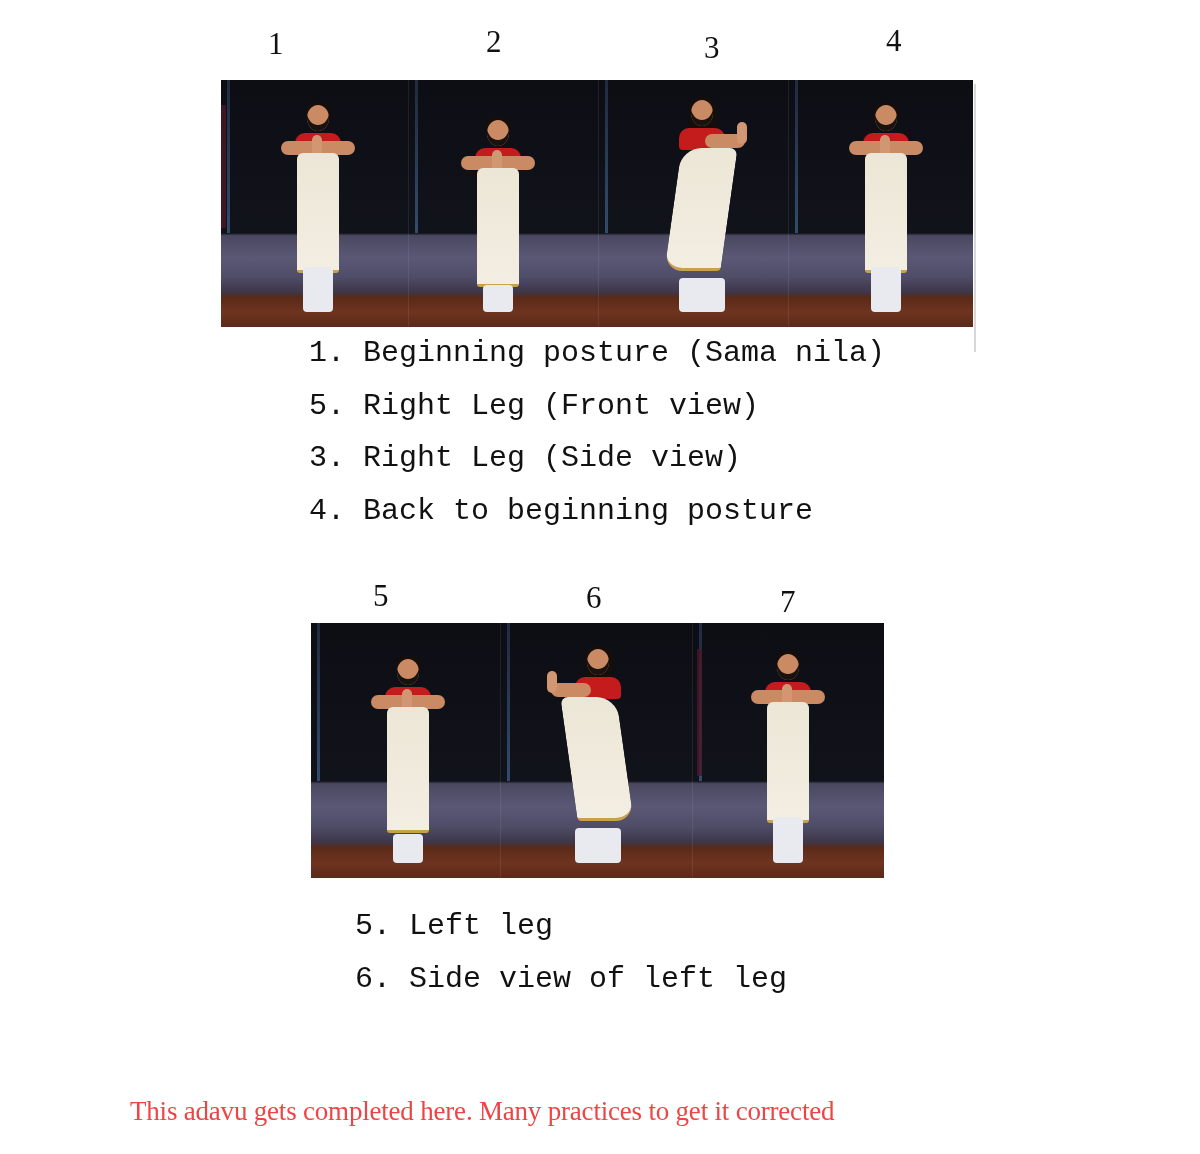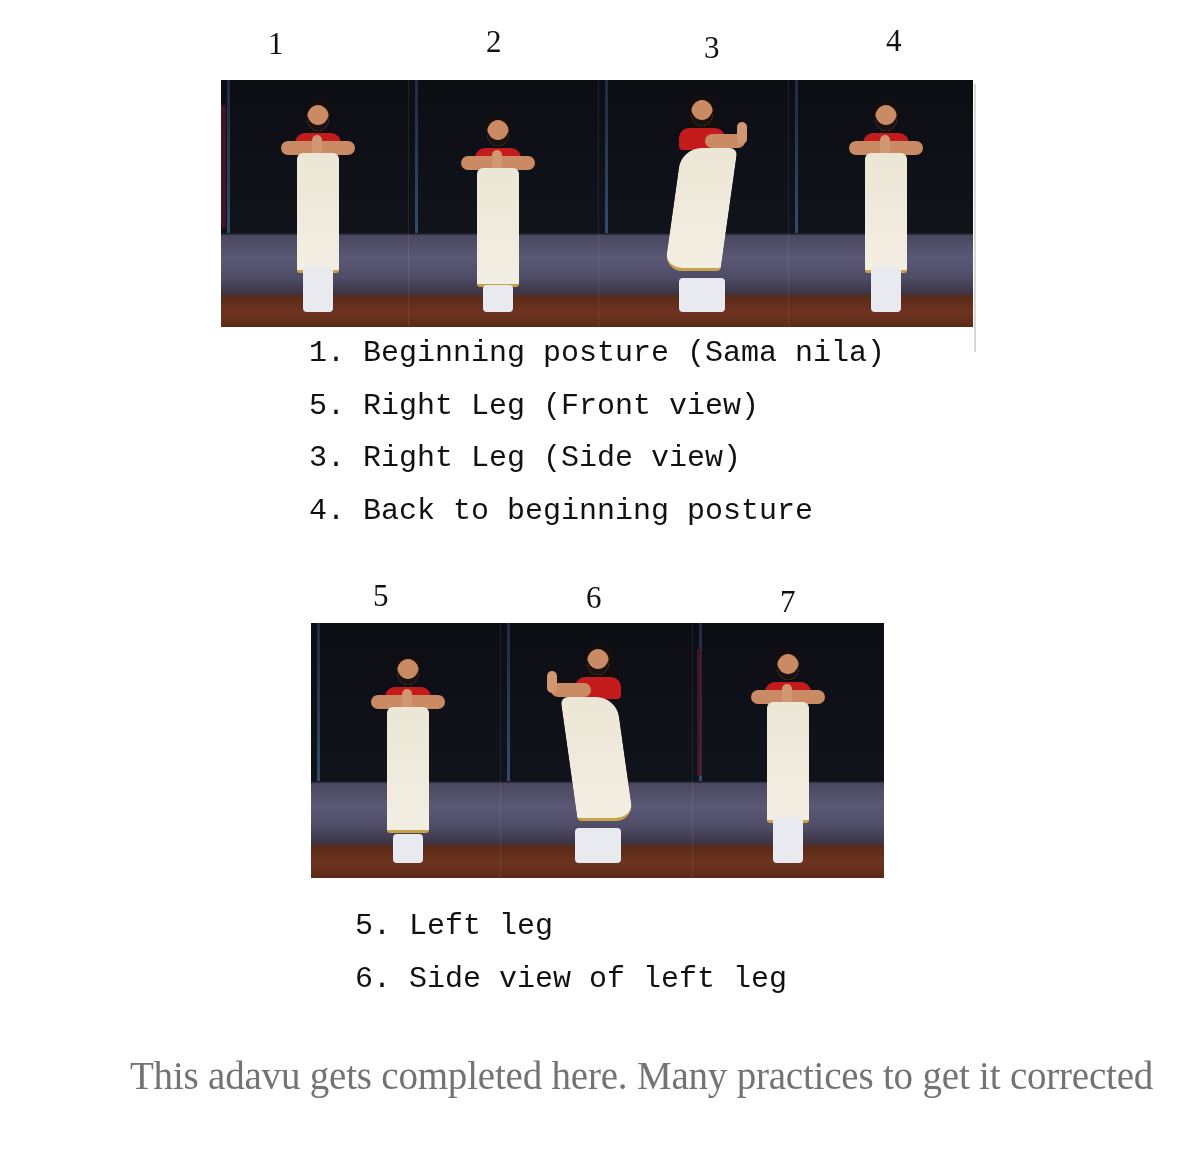--- a/index.html
+++ b/index.html
@@ -38,21 +38,21 @@
   .dancer.side .arms { left: 44px; width: 40px; top: 34px; }
   .dancer.side .hands { left: 76px; top: 22px; }
   .dancer.side .legs { left: 18px; width: 46px; height: 16%; }
   .dancer.side.left .arms { left: -6px; }
   .dancer.side.left .hands { left: -10px; }
   .dancer.side.left .saree { transform: skewX(8deg); border-radius: 8px 20px 18px 4px; }
 
   .caption-list { position: absolute; font-size: 30px; line-height: 52.5px; color: #111; font-family: Liberation Mono, monospace; }
   .caption-list li { list-style: none; white-space: nowrap; }
 
-  .footer-note { position: absolute; left: 130px; top: 1053px; font-size: 39px; color: #737373; white-space: nowrap; letter-spacing: -0.2px; }
+  .footer-note { position: absolute; left: 130px; top: 1096px; font-size: 27px; color: #ef4444; white-space: nowrap; letter-spacing: -0.2px; }
 
   .strip-shadow { position: absolute; width: 2px; background: #d8d8d8; }
 </style>
 </head>
 <body>
 
 <div class="num" style="left:268px; top:28px;">1</div>
 <div class="num" style="left:486px; top:26px;">2</div>
 <div class="num" style="left:704px; top:32px;">3</div>
 <div class="num" style="left:886px; top:25px;">4</div>

